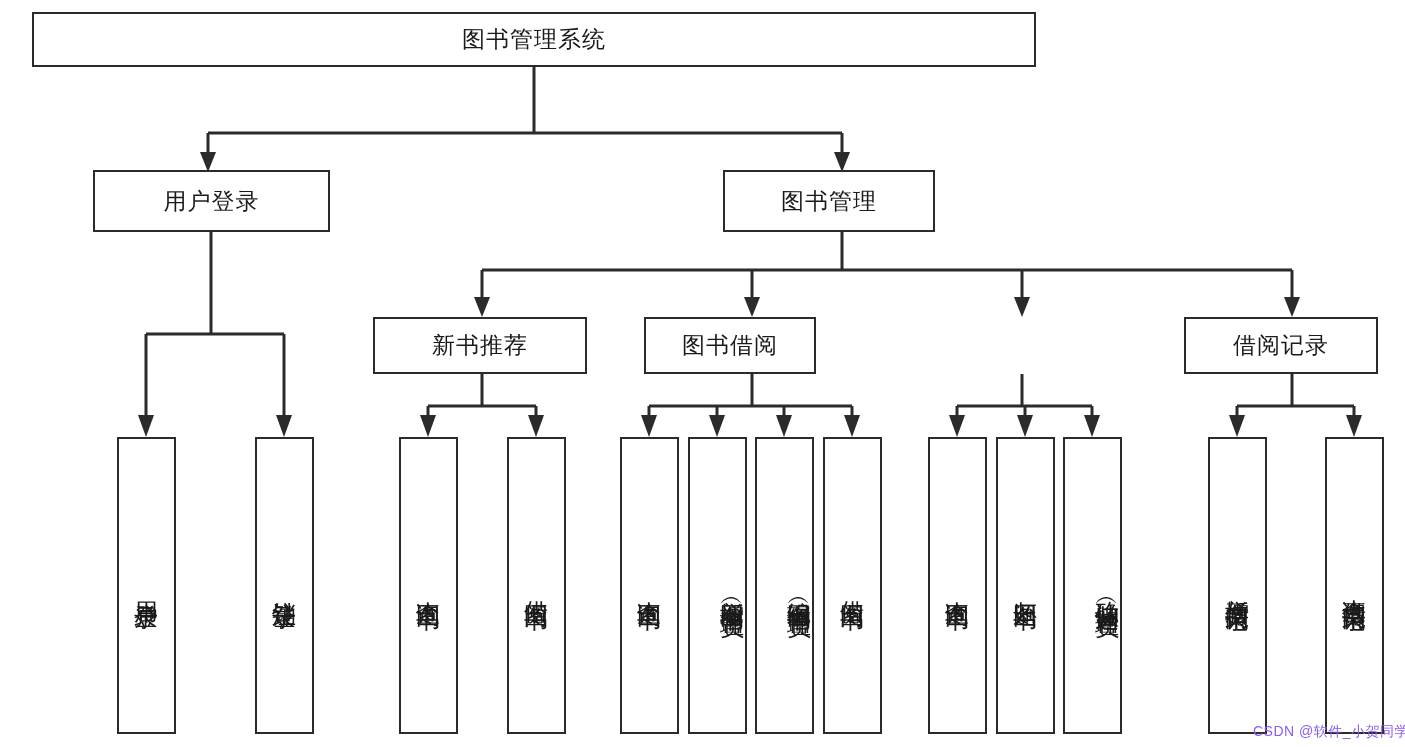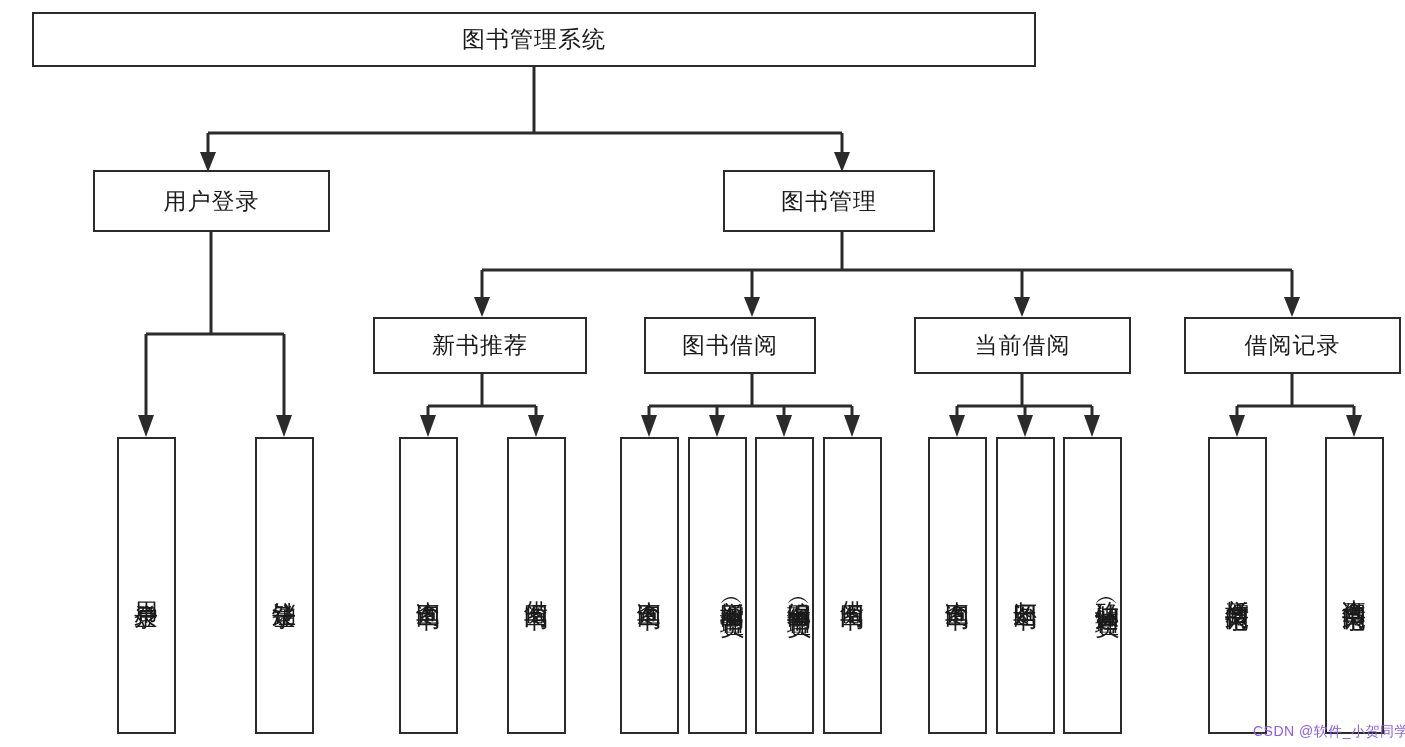--- a/index.html
+++ b/index.html
@@ -102,22 +102,21 @@
     <polygon class="arrowhead" points="1334,415 1350,415 1342,437"></polygon>
   </svg>
 
   <div class="node h root" style="left:20px;top:12px;width:1004px;height:55px;">图书管理系统</div>
 
   <div class="node h" style="left:81px;top:170px;width:237px;height:62px;">用户登录</div>
   <div class="node h" style="left:711px;top:170px;width:212px;height:62px;">图书管理</div>
 
   <div class="node h" style="left:361px;top:317px;width:214px;height:57px;">新书推荐</div>
   <div class="node h" style="left:632px;top:317px;width:172px;height:57px;">图书借阅</div>
-  <div class="node h" style="left:902px;top:317px;width:217px;height:57px;">当前借阅</div>
-  <div class="node h" style="left:1172px;top:317px;width:217px;height:57px;">借阅记录</div>
+  <div class="node h" style="left:1172px;top:317px;width:194px;height:57px;">借阅记录</div>
 
   <div class="node v mid" style="left:105px;top:437px;width:59px;height:297px;">用户登录</div>
   <div class="node v mid" style="left:243px;top:437px;width:59px;height:297px;">注销登录</div>
 
   <div class="node v mid" style="left:387px;top:437px;width:59px;height:297px;">查询图书</div>
   <div class="node v mid" style="left:495px;top:437px;width:59px;height:297px;">借阅图书</div>
 
   <div class="node v mid" style="left:608px;top:437px;width:59px;height:297px;">查询图书</div>
   <div class="node v" style="left:676px;top:437px;width:59px;height:297px;">新增图书（管理员）</div>
   <div class="node v" style="left:743px;top:437px;width:59px;height:297px;">编辑图书（管理员）</div>

